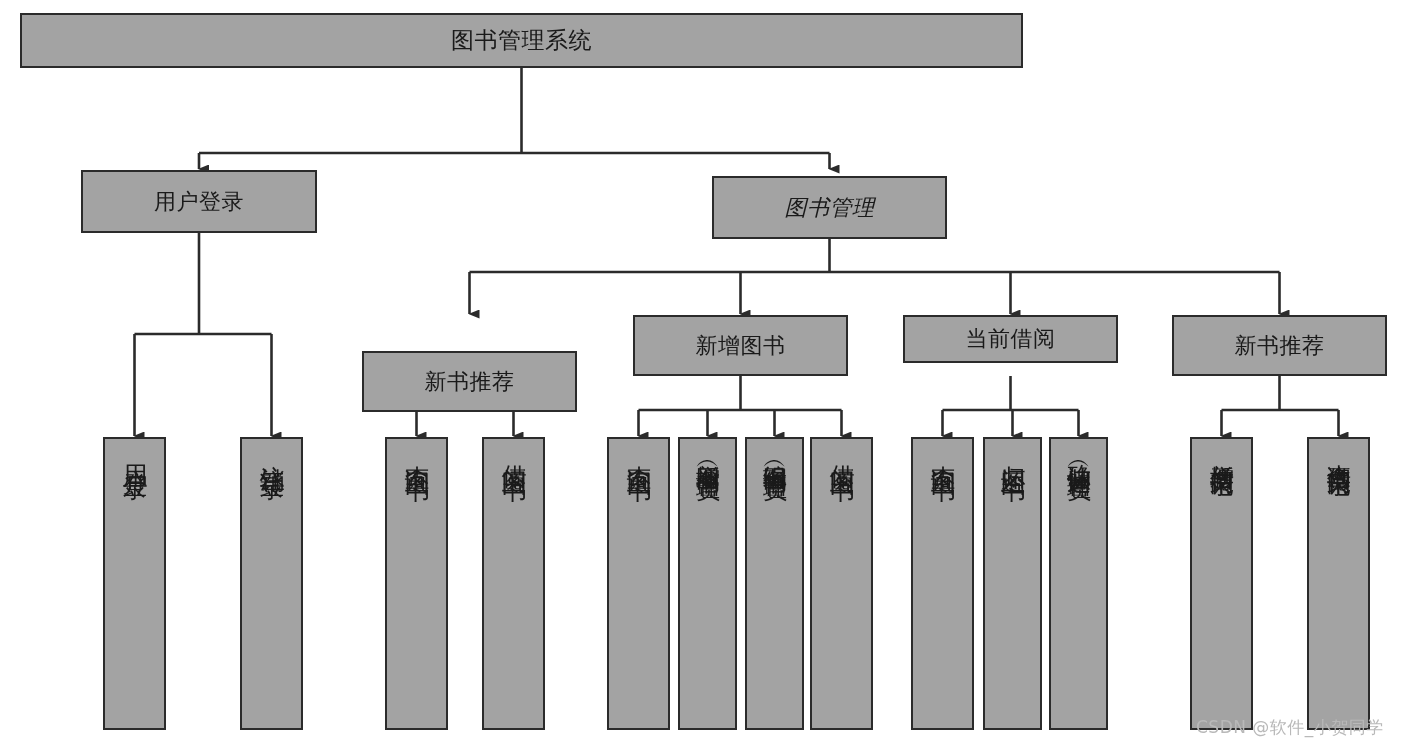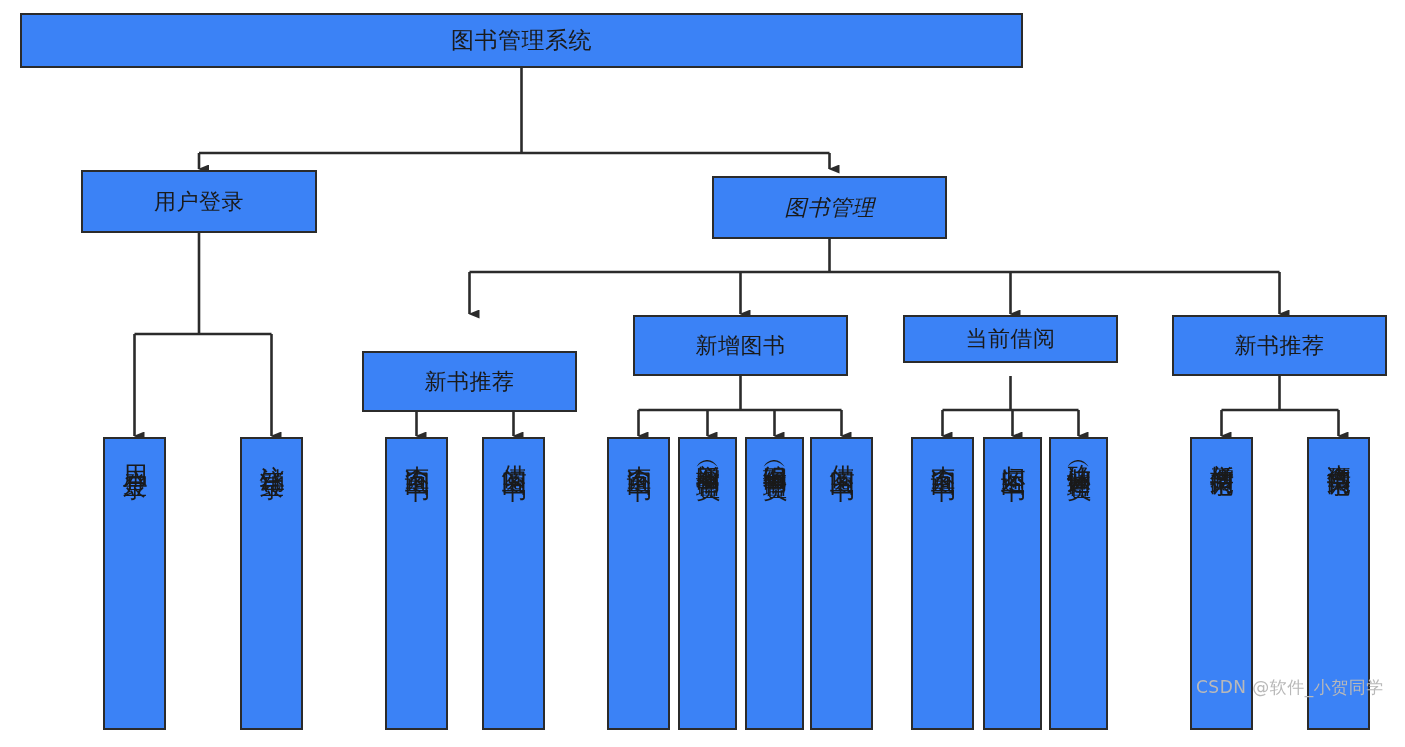--- a/index.html
+++ b/index.html
@@ -18,21 +18,21 @@
   svg#edges{
     position:absolute;
     left:0; top:0;
     width:1405px;
     height:747px;
     pointer-events:none;
   }
   .node{
     position:absolute;
     box-sizing:border-box;
-    background:#3b82f6;
+    background:#a3a3a3;
     border:2.5px solid #2b2b2b;
     display:flex;
     align-items:center;
     justify-content:center;
     z-index:3;
   }
   .node .label{
     font-size:22px;
     line-height:1.25;
     letter-spacing:0.5px;
@@ -174,14 +174,14 @@
         <span class="label">确认归还（管理员）</span>
       </div>
       <div class="node leaf tall" id="n-l-r-add" style="left: 1190px; top: 437px; width: 63px; height: 293px;">
         <span class="label">新增借阅记录</span>
       </div>
       <div class="node leaf tall" id="n-l-r-query" style="left: 1307px; top: 437px; width: 63px; height: 293px;">
         <span class="label">查询借阅记录</span>
       </div>
     </div>
 
-  <div class="watermark" style="left:1196px; top:676px;">CSDN @软件_小贺同学</div>
+  <div class="watermark" style="left:1196px; top:716px;">CSDN @软件_小贺同学</div>
 </div>
 
 </body></html>

